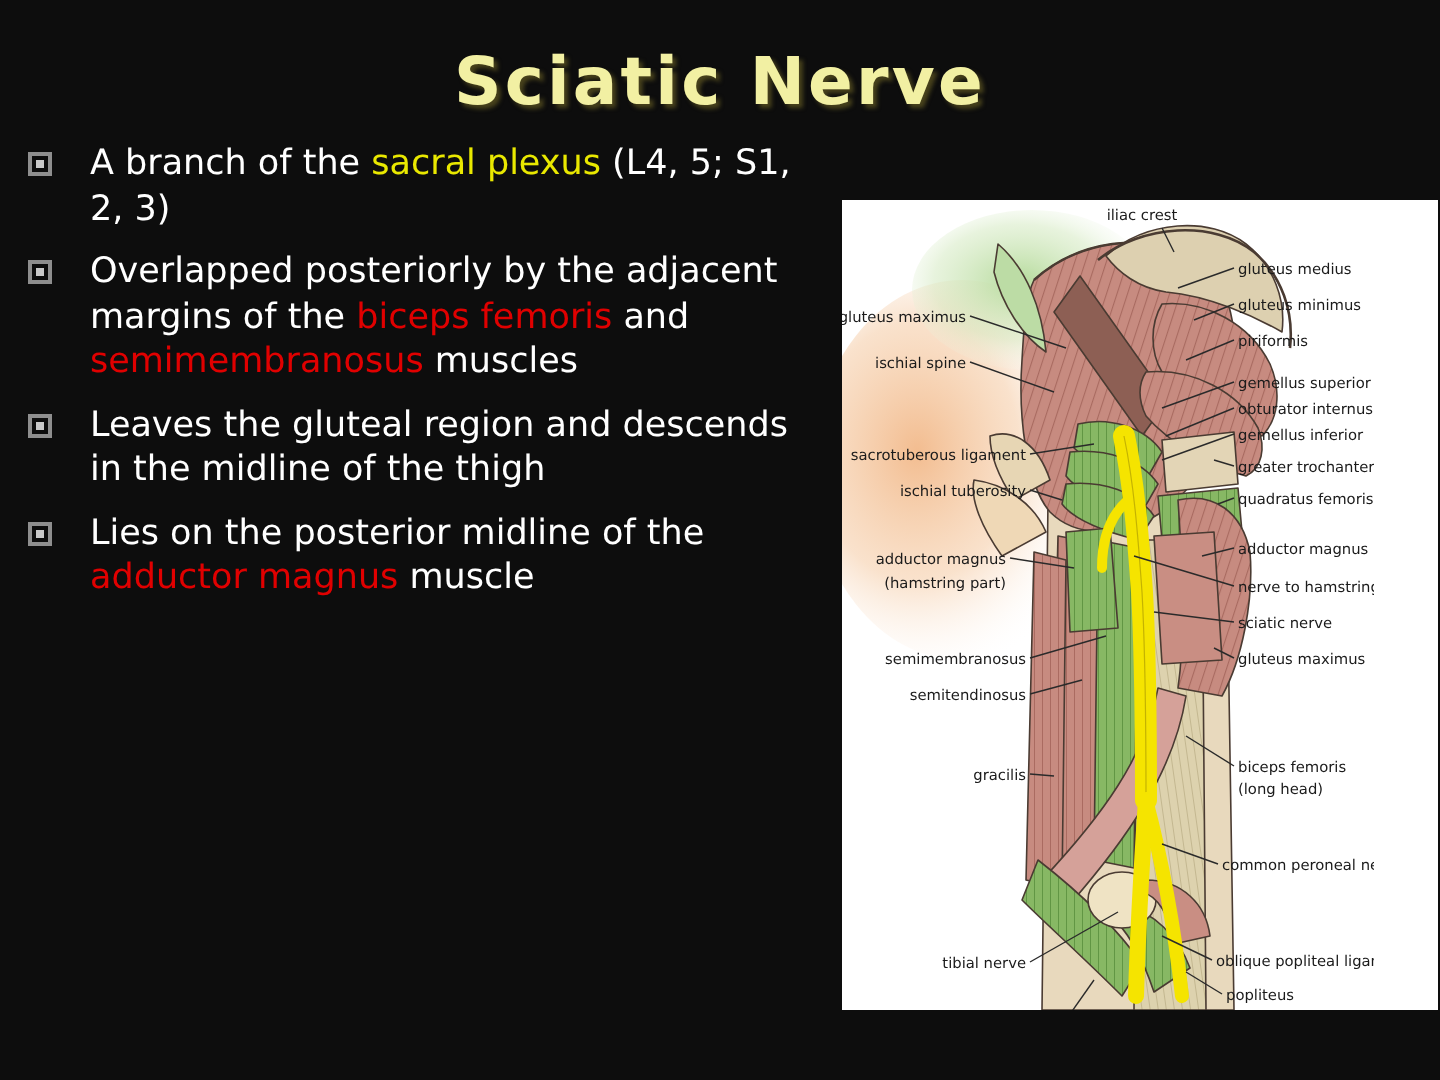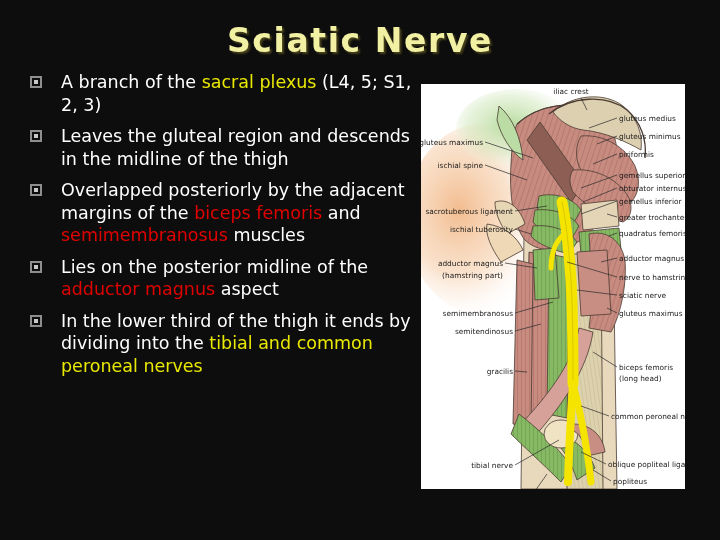--- a/index.html
+++ b/index.html
@@ -29,21 +29,21 @@
     font-weight: bold;
     font-size: 33px;
     letter-spacing: 1.6px;
     text-shadow: 2px 2px 2px rgba(120,110,40,0.55);
     white-space: nowrap;
   }
 
   
   #bullet-list {
     position: absolute;
-    left: 30px;
+    left: 14px;
     top: 71px;
     width: 400px;
   }
   .bullet-item {
     display: flex;
     align-items: flex-start;
     margin-bottom: 9px;
   }
   .bullet-marker {
     flex: 0 0 auto;
@@ -72,55 +72,51 @@
     line-height: 22.5px;
     font-family: "DejaVu Sans", sans-serif;
   }
   .hl-yellow { color: #e9e800; }
   .hl-red    { color: #e00000; }
 
   
   #anatomy-figure {
     position: absolute;
     left: 421px;
-    top: 84px;
-    width: 264px;
+    top: 100px;
+    width: 298px;
     height: 405px;
     background: #ffffff;
     overflow: hidden;
   }
   #anatomy-svg { display: block; }
 </style>
 </head>
 <body>
 
 <div id="slide">
 
   <div id="slide-title">Sciatic Nerve</div>
 
   <div id="bullet-list">
       <div class="bullet-item">
         <span class="bullet-marker"></span>
         <span class="bullet-text"><span>A branch of the </span><span class="hl-yellow">sacral plexus</span><span> (L4, 5; S1, 2, 3)</span></span>
       </div>
       <div class="bullet-item">
         <span class="bullet-marker"></span>
+        <span class="bullet-text"><span>Overlapped posteriorly by the adjacent margins of the </span><span class="hl-red">biceps femoris</span><span> and </span><span class="hl-red">semimembranosus</span><span> muscles</span></span>
+      </div>
+      <div class="bullet-item">
+        <span class="bullet-marker"></span>
         <span class="bullet-text"><span>Leaves the gluteal region and descends in the midline of the thigh</span></span>
       </div>
       <div class="bullet-item">
         <span class="bullet-marker"></span>
-        <span class="bullet-text"><span>Overlapped posteriorly by the adjacent margins of the </span><span class="hl-red">biceps femoris</span><span> and </span><span class="hl-red">semimembranosus</span><span> muscles</span></span>
-      </div>
-      <div class="bullet-item">
-        <span class="bullet-marker"></span>
-        <span class="bullet-text"><span>Lies on the posterior midline of the </span><span class="hl-red">adductor magnus</span><span> aspect</span></span>
-      </div>
-      <div class="bullet-item">
-        <span class="bullet-marker"></span>
-        <span class="bullet-text"><span>In the lower third of the thigh it ends by dividing into the </span><span class="hl-yellow">tibial and common peroneal nerves</span></span>
+        <span class="bullet-text"><span>Lies on the posterior midline of the </span><span class="hl-red">adductor magnus</span><span> muscle</span></span>
       </div>
     </div>
 
   <div id="anatomy-figure">
     <svg id="anatomy-svg" width="266" height="405" viewBox="0 0 266 405" xmlns="http://www.w3.org/2000/svg">
 
       <defs>
         <radialGradient id="gradSkinA" cx="0.35" cy="0.45" r="0.62">
           <stop offset="0%" stop-color="#f2b98a" stop-opacity="0.95"></stop>
           <stop offset="55%" stop-color="#f6d0ad" stop-opacity="0.62"></stop>

